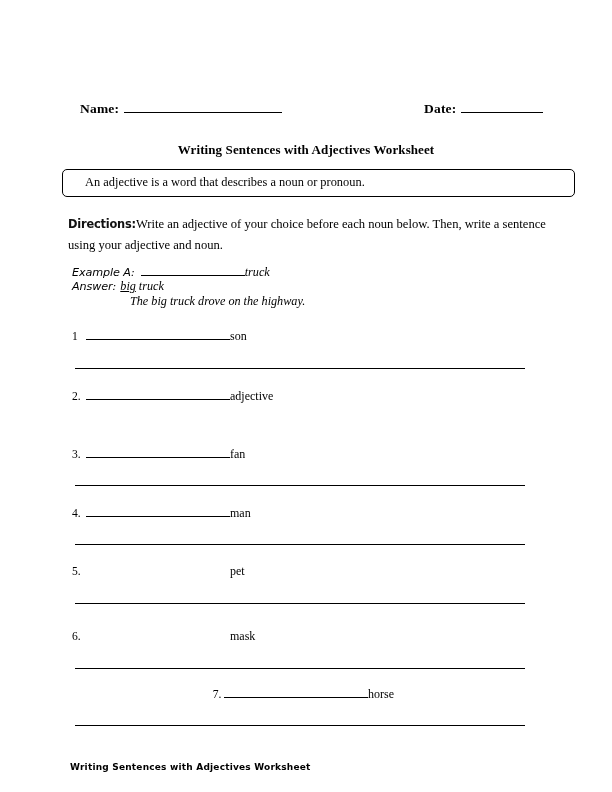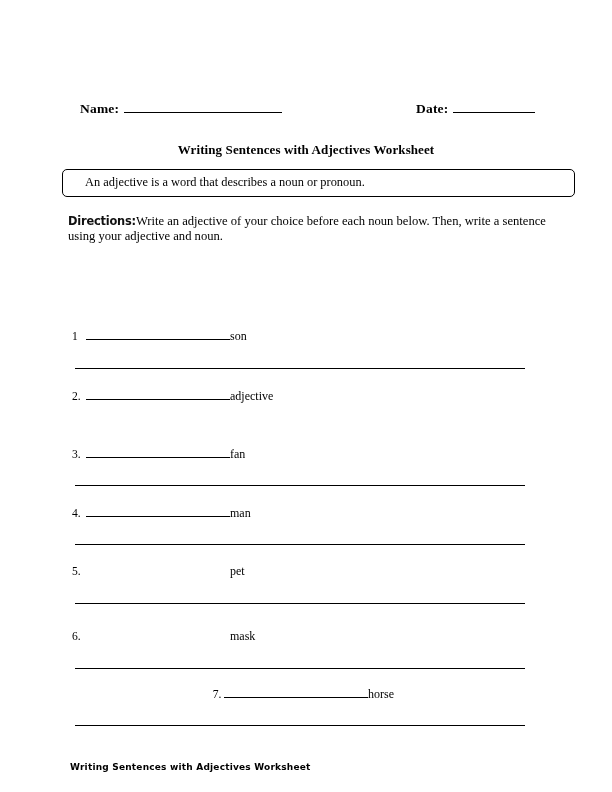--- a/index.html
+++ b/index.html
@@ -44,21 +44,21 @@
     letter-spacing: 0.2px;
   }
   .field-rule {
     display: inline-block;
     border-bottom: 1.6px solid #000;
     margin-left: 5px;
     height: 12px;
   }
   .field-name { left: 0; top: 0; }
   .field-name .field-rule { width: 158px; }
-  .field-date { left: 336px; top: 0; }
+  .field-date { left: 344px; top: 0; }
   .field-date .field-rule { width: 82px; }
 
   
   .worksheet-title {
     position: absolute;
     left: 0;
     top: 108px;
     width: 612px;
     text-align: center;
     font-weight: bold;
@@ -86,21 +86,21 @@
     line-height: 1.1;
   }
 
   
   .directions {
     position: absolute;
     left: 68px;
     top: 180px;
     width: 500px;
     font-size: 12.6px;
-    line-height: 15px;
+    line-height: 21px;
   }
   .directions-label {
     font-family: "DejaVu Sans", "Liberation Sans", sans-serif;
     font-weight: bold;
     font-size: 11.4px;
     color: #111;
     letter-spacing: -0.2px;
   }
   .directions-body {
     font-family: "Liberation Serif", "DejaVu Serif", serif;
@@ -231,20 +231,29 @@
   <div class="worksheet-title">Writing Sentences with Adjectives Worksheet</div>
 
   <div class="definition-box">
     <span class="definition-text">An adjective is a word that describes a noun or pronoun.</span>
   </div>
 
   <div class="directions">
     <span class="directions-label">Directions:</span><span class="directions-body">Write an adjective of your choice before each noun below. Then, write a sentence using your adjective and noun.</span>
   </div>
 
+  <div class="example-block">
+    <div class="example-line">
+      <span class="example-tag">Example A:</span><span class="example-rule"></span><span class="example-noun">truck</span>
+    </div>
+    <div class="example-line">
+      <span class="example-tag">Answer:</span><span class="answer-adj">big</span><span class="answer-noun">truck</span>
+    </div>
+    <div class="example-sentence">The big truck drove on the highway.</div>
+  </div>
 
   <div class="items">
       <div class="item" style="top: 292px;"><span class="item-number">1</span><span class="item-rule"></span><span class="item-noun">son</span></div>
       <div class="answer-rule" style="top: 334px;"></div>
       <div class="item" style="top: 352px;"><span class="item-number">2.</span><span class="item-rule"></span><span class="item-noun">adjective</span></div>
       <div class="item" style="top: 410px;"><span class="item-number">3.</span><span class="item-rule"></span><span class="item-noun">fan</span></div>
       <div class="answer-rule" style="top: 451px;"></div>
       <div class="item" style="top: 469px;"><span class="item-number">4.</span><span class="item-rule"></span><span class="item-noun">man</span></div>
       <div class="answer-rule" style="top: 510px;"></div>
       <div class="item" style="top: 527px;"><span class="item-number">5.</span><span class="item-rule blank-hidden"></span><span class="item-noun">pet</span></div>

